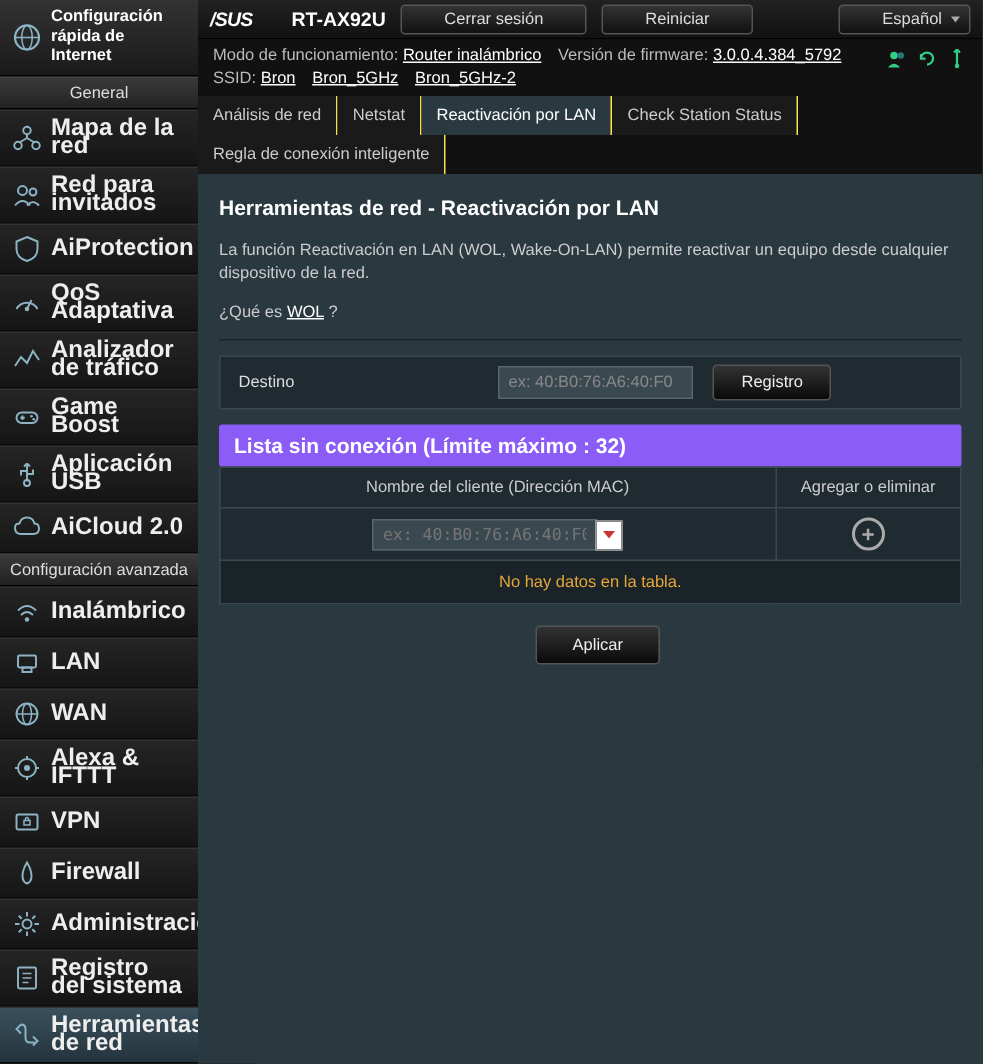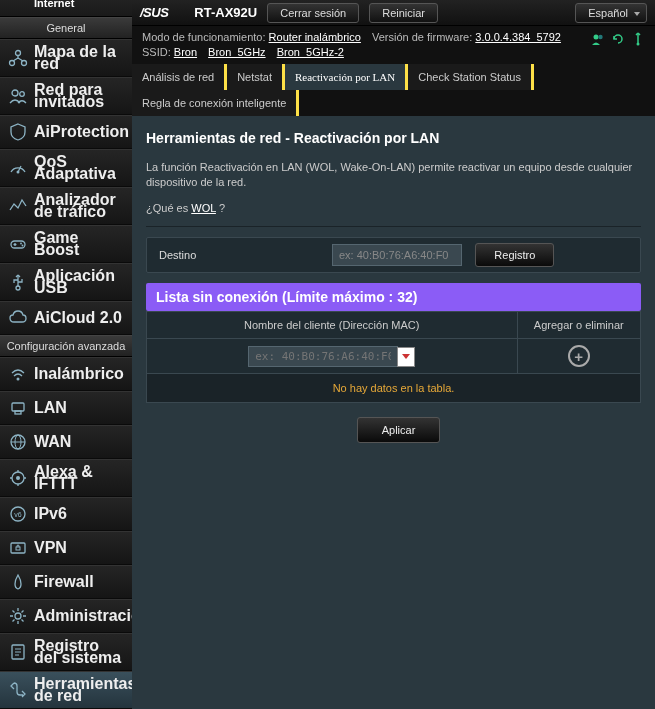--- a/index.html
+++ b/index.html
@@ -3,39 +3,39 @@
 <meta charset="utf-8">
 <style>
 * { margin: 0; padding: 0; box-sizing: border-box; }
 body { font-family: Arial, sans-serif; font-size: 12px; background: #1a1a1a; color: #ccc; width: 655px; height: 709px; overflow: hidden; }
 .container { display: flex; height: 100%; }
 .sidebar { width: 132px; background: linear-gradient(to bottom, #151515, #1a1a1a); display: flex; flex-direction: column; overflow-y: auto; justify-content: flex-end; }
 .main { flex: 1; background: #2a383f; display: flex; flex-direction: column; overflow: hidden; }
 .topbar { height: 26px; background: linear-gradient(to bottom, #222, #111); display: flex; align-items: center; padding: 0 8px; border-bottom: 1px solid #000; }
 .logo { font-weight: bold; font-style: italic; font-size: 13px; color: #fff; letter-spacing: -0.5px; text-align: center; }
 .model { font-size: 13px; font-weight: bold; color: #fff; margin-left: 26px; }
-.topbtn { background: linear-gradient(to bottom, #333, #111); border: 1px solid #555; color: #ddd; font-size: 11px; padding: 3px 12px; border-radius: 3px; margin-left: 10px; cursor: pointer; }
+.topbtn { background: linear-gradient(to bottom, #333, #111); border: 1px solid #555; color: #ddd; font-size: 11px; padding: 3px 28px; border-radius: 3px; margin-left: 10px; cursor: pointer; }
 .topbtn.lang { margin-left: auto; padding-right: 6px; }
 .caret { display: inline-block; margin-left: 6px; border-left: 3px solid transparent; border-right: 3px solid transparent; border-top: 4px solid #aaa; vertical-align: middle; }
 .infobar { background: #111; padding: 4px 10px; font-size: 11px; color: #aaa; line-height: 15px; position: relative; }
 .infobar .label { color: #bbb; }
 .infobar .val { color: #fff; text-decoration: underline; margin-right: 8px; }
 .infobar-icons { position: absolute; right: 10px; top: 6px; display: flex; gap: 6px; }
 .mini-icon { width: 14px; height: 14px; display: inline-block; }
 .quicksetup { display: flex; align-items: center; padding: 6px 8px; background: linear-gradient(to bottom, #333, #1a1a1a); border-bottom: 1px solid #000; cursor: pointer; }
 .quicksetup .icon { width: 20px; height: 20px; margin-right: 6px; display:flex; align-items:center; justify-content:center; }
 .quicksetup .text { font-size: 11px; font-weight: bold; color: #fff; line-height: 13px; }
 .section-header { background: linear-gradient(to bottom, #3a3a3a, #222); text-align: center; font-size: 11px; color: #ddd; padding: 4px; border-top: 1px solid #444; border-bottom: 1px solid #000; }
 .nav-item { display: flex; align-items: center; padding: 6px 8px; background: linear-gradient(to bottom, #252525, #151515); border-bottom: 1px solid #0a0a0a; border-top: 1px solid #333; cursor: pointer; min-height: 30px; }
 .nav-item.active { background: linear-gradient(to bottom, #3a505c, #24343d); }
 .nav-item .icon { width: 20px; height: 20px; margin-right: 6px; flex-shrink: 0; display:flex; align-items:center; justify-content:center; color:#8db4c5; }
 .nav-item .label { font-size: 16px; font-weight: bold; color: #eee; line-height: 12px; }
 .tabs { display: flex; background: #111; flex-wrap: wrap; }
-.tab { padding: 7px 10px; font-size: 11px; color: #ccc; background: #1a1a1a; border-right: 3px solid #fde047; cursor: pointer; text-align: center; }
-.tab.active { background: #2a383f; color: #fff; font-family: Liberation Serif, serif; }
+.tab { padding: 7px 10px; font-size: 11px; color: #ccc; background: #1a1a1a; border-right: 1px solid #fde047; cursor: pointer; text-align: center; }
+.tab.active { background: #2a383f; color: #fff; }
 .content { padding: 14px; overflow-y: auto; flex: 1; }
 .page-title { font-size: 14px; font-weight: bold; color: #fff; margin-bottom: 14px; }
 .page-desc { font-size: 11px; color: #ccc; margin-bottom: 10px; line-height: 1.4; }
 .page-desc .wol { text-decoration: underline; color: #fff; }
 hr.sep { border: none; border-top: 1px solid #1a2328; margin: 10px 0; }
 .form-row { display: flex; align-items: center; background: #1f2b31; border: 1px solid #3a4850; border-radius: 2px; }
 .form-row .flabel { width: 180px; padding: 8px 12px; font-size: 11px; color: #ddd; }
 .form-row .finput { flex: 1; padding: 5px; }
 .form-row input[type=text] { background: #3a4850; border: 1px solid #556670; color: #fff; font-size: 11px; padding: 4px 6px; width: 130px; }
 .form-row input::placeholder { color: #888; }
@@ -187,29 +187,20 @@
               <circle cx="10" cy="10" r="6" fill="none" stroke="#8db4c5" stroke-width="1.3"></circle>
               <circle cx="10" cy="10" r="2" fill="#8db4c5"></circle>
               <path d="M10 2 L10 4 M10 16 L10 18 M2 10 L4 10 M16 10 L18 10" stroke="#8db4c5" stroke-width="1.3"></path>
             </svg>
           </span>
           <span class="label">Alexa &amp; IFTTT</span>
         </div>
         <div class="nav-item">
           <span class="icon">
             <svg width="20" height="20" viewBox="0 0 20 20">
-              <circle cx="10" cy="10" r="7" fill="none" stroke="#8db4c5" stroke-width="1.3"></circle>
-              <text x="10" y="13" font-size="7" fill="#8db4c5" text-anchor="middle" font-family="Arial">v6</text>
-            </svg>
-          </span>
-          <span class="label">IPv6</span>
-        </div>
-        <div class="nav-item">
-          <span class="icon">
-            <svg width="20" height="20" viewBox="0 0 20 20">
               <rect x="3" y="5" width="14" height="10" rx="1" fill="none" stroke="#8db4c5" stroke-width="1.3"></rect>
               <rect x="8" y="9" width="4" height="3" fill="none" stroke="#8db4c5" stroke-width="1"></rect>
               <path d="M9 9 L9 7.5 Q10 6.5 11 7.5 L11 9" fill="none" stroke="#8db4c5" stroke-width="1"></path>
             </svg>
           </span>
           <span class="label">VPN</span>
         </div>
         <div class="nav-item">
           <span class="icon">
             <svg width="20" height="20" viewBox="0 0 20 20">

